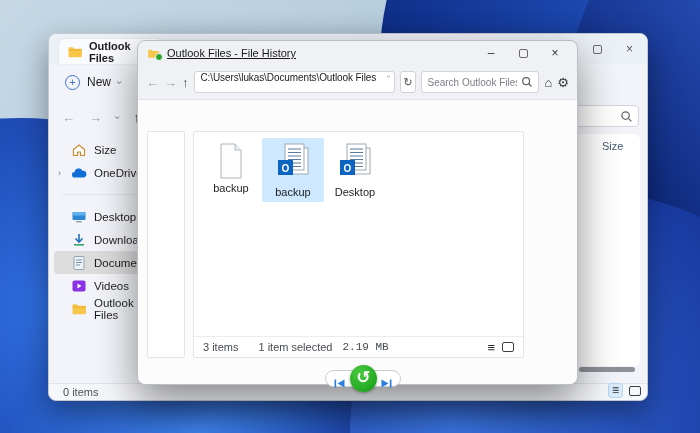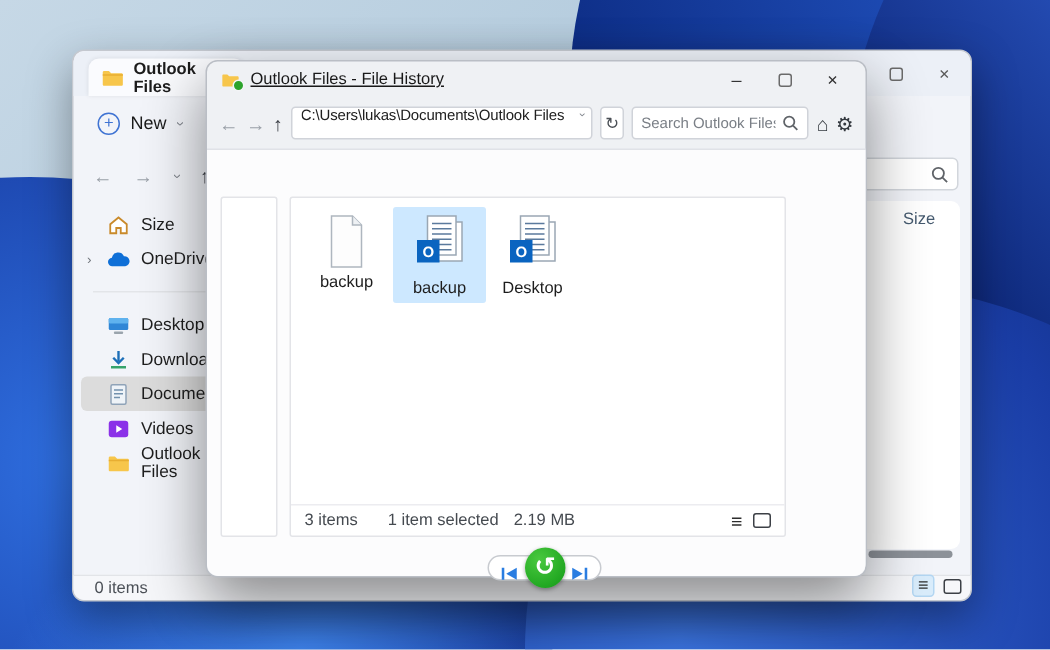--- a/index.html
+++ b/index.html
@@ -106,21 +106,21 @@
   .fh-panel { position:absolute; left:55px; top:31px; width:331px; height:227px;
     background:#fff; border:1px solid #e3e4e8; border-radius:2px; }
   .fh-files { position:absolute; top:6px; left:6px; display:flex; }
   .file-item { width:62px; padding:5px 0 4px; display:flex; flex-direction:column;
     align-items:center; gap:3px; border-radius:2px; }
   .file-item.selected { background:#cde8ff; }
   .file-label { font-size:11px; color:#1d1d1d; }
   .fh-status { position:absolute; left:0; right:0; bottom:0; height:21px;
     border-top:1px solid #ececf0; display:flex; align-items:center; font-size:11px;
     color:#454a50; padding:0 9px; }
-  .fh-status .sel { margin-left:20px; } .fh-status .sz { margin-left:10px; }
+  .fh-status .sel { margin-left:20px; } .fh-status .sz { margin-left:10px;font-family:Liberation Mono, monospace; }
   .fh-status .right { margin-left:auto; display:flex; gap:7px; align-items:center; }
   .st-menu { font-size:13px; color:#2d2d2d; line-height:1; }
   .st-thumb { width:12px; height:10px; border:1.5px solid #3c4046; border-radius:2px; }
   .fh-nav { position:absolute; left:0; right:0; top:263px; height:30px; }
   .nav-pill { position:absolute; left:187px; top:7px; width:76px; height:17px;
     background:#fff; border:1px solid #c8cbd0; border-radius:9px; }
   .nav-prev { position:absolute; left:8px; top:3px; }
   .nav-next { position:absolute; right:8px; top:3px; }
   .nav-restore { position:absolute; left:212px; top:2px; width:27px; height:27px;
     border-radius:50%; display:flex; align-items:center; justify-content:center;

